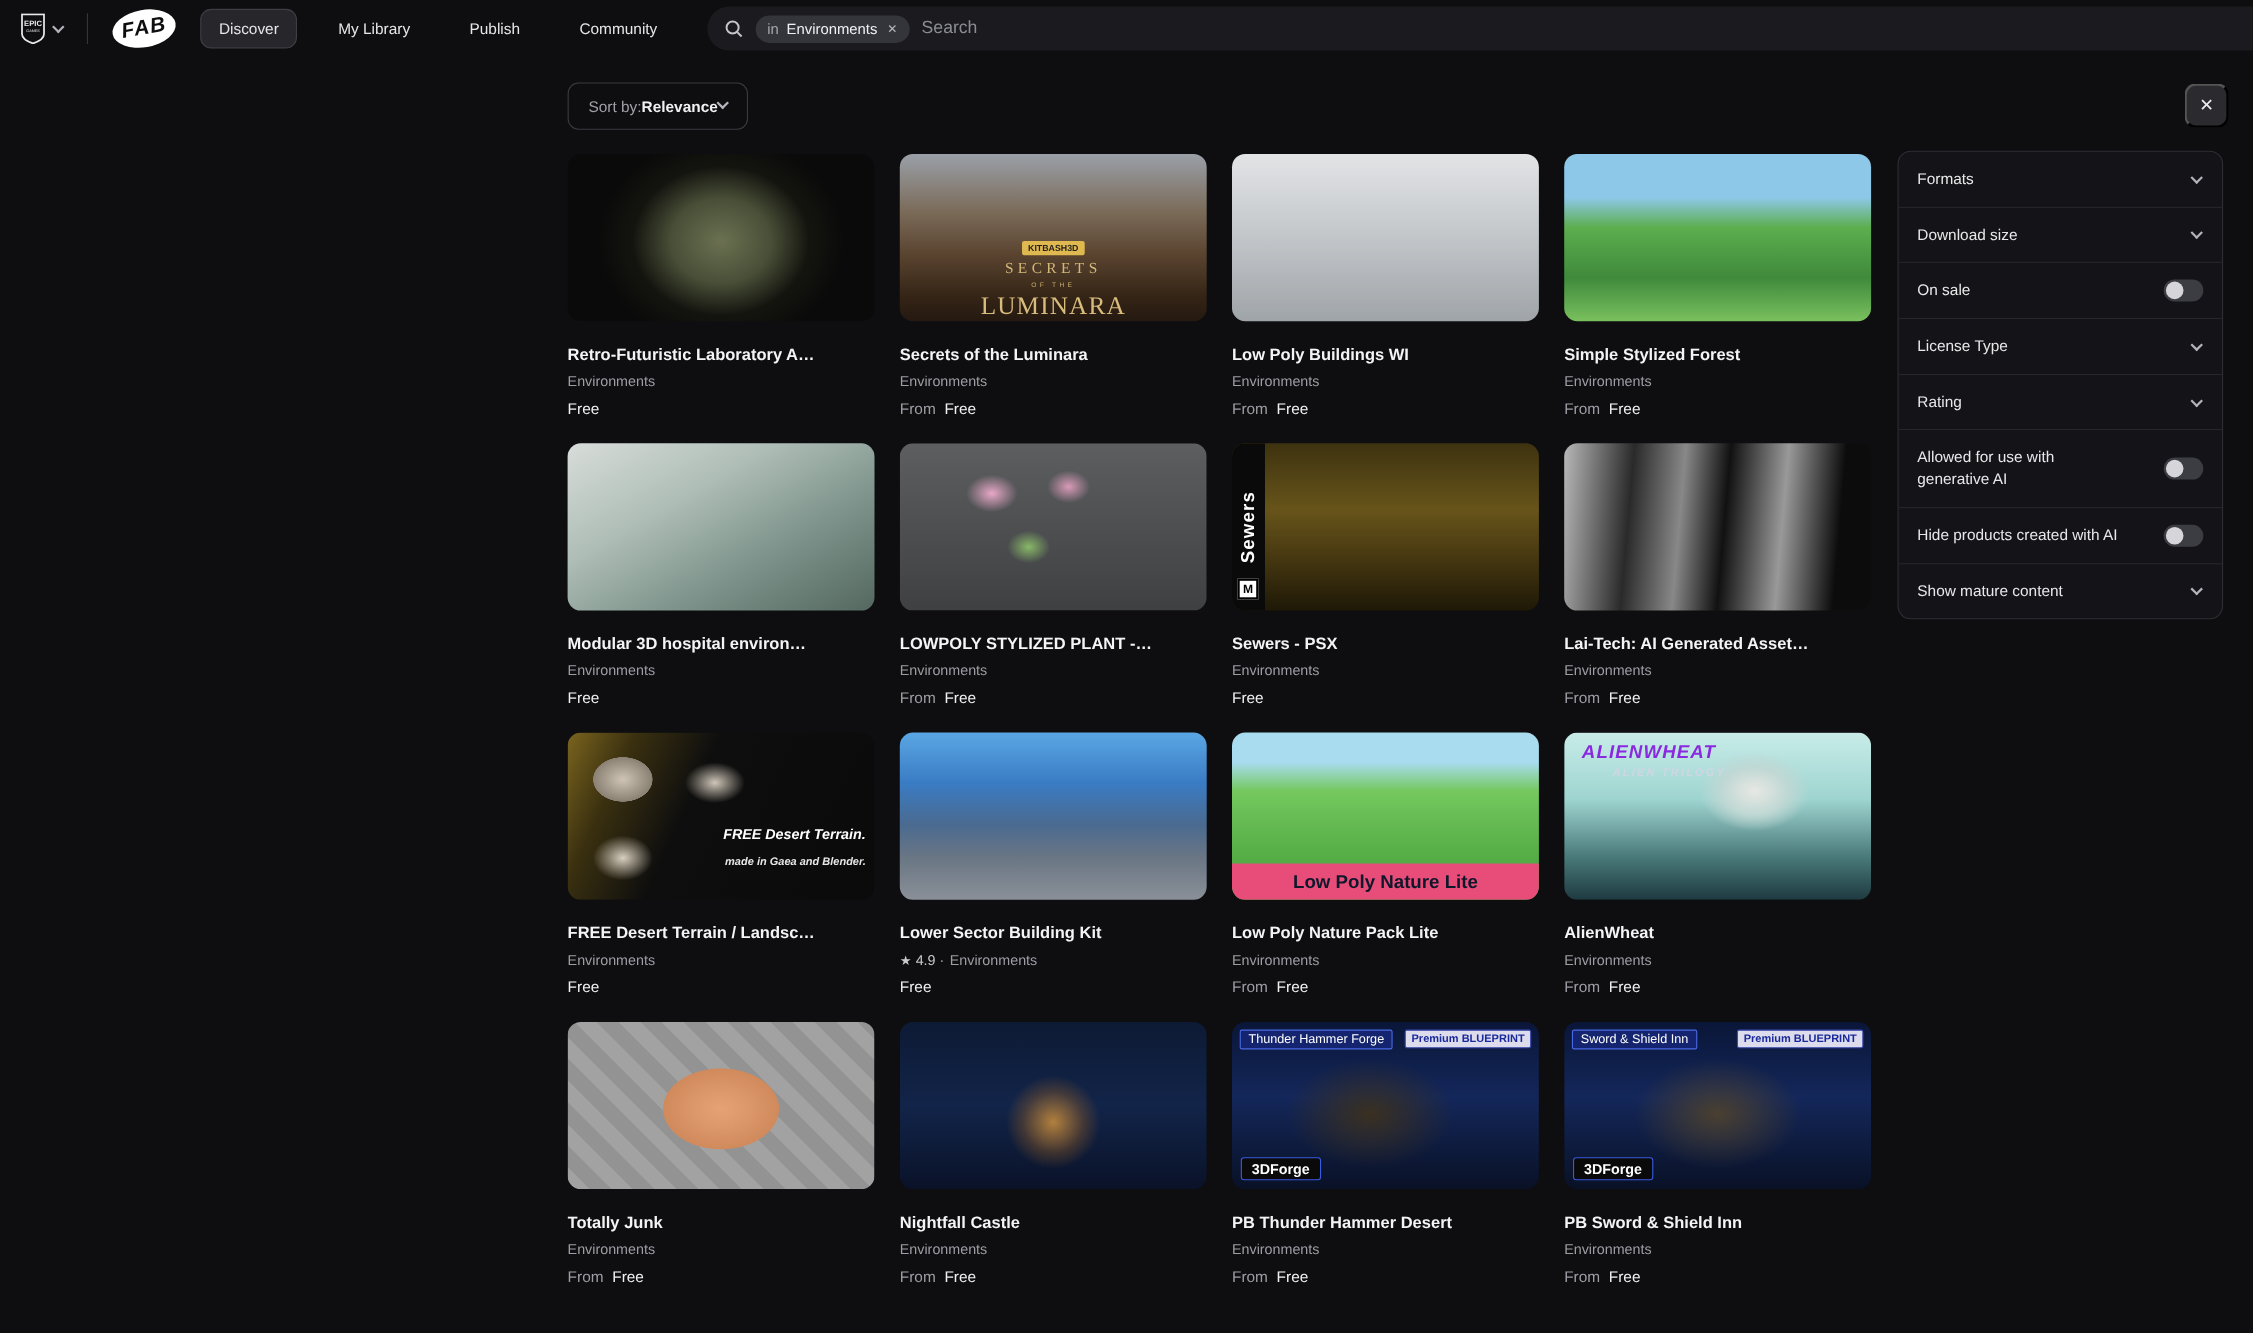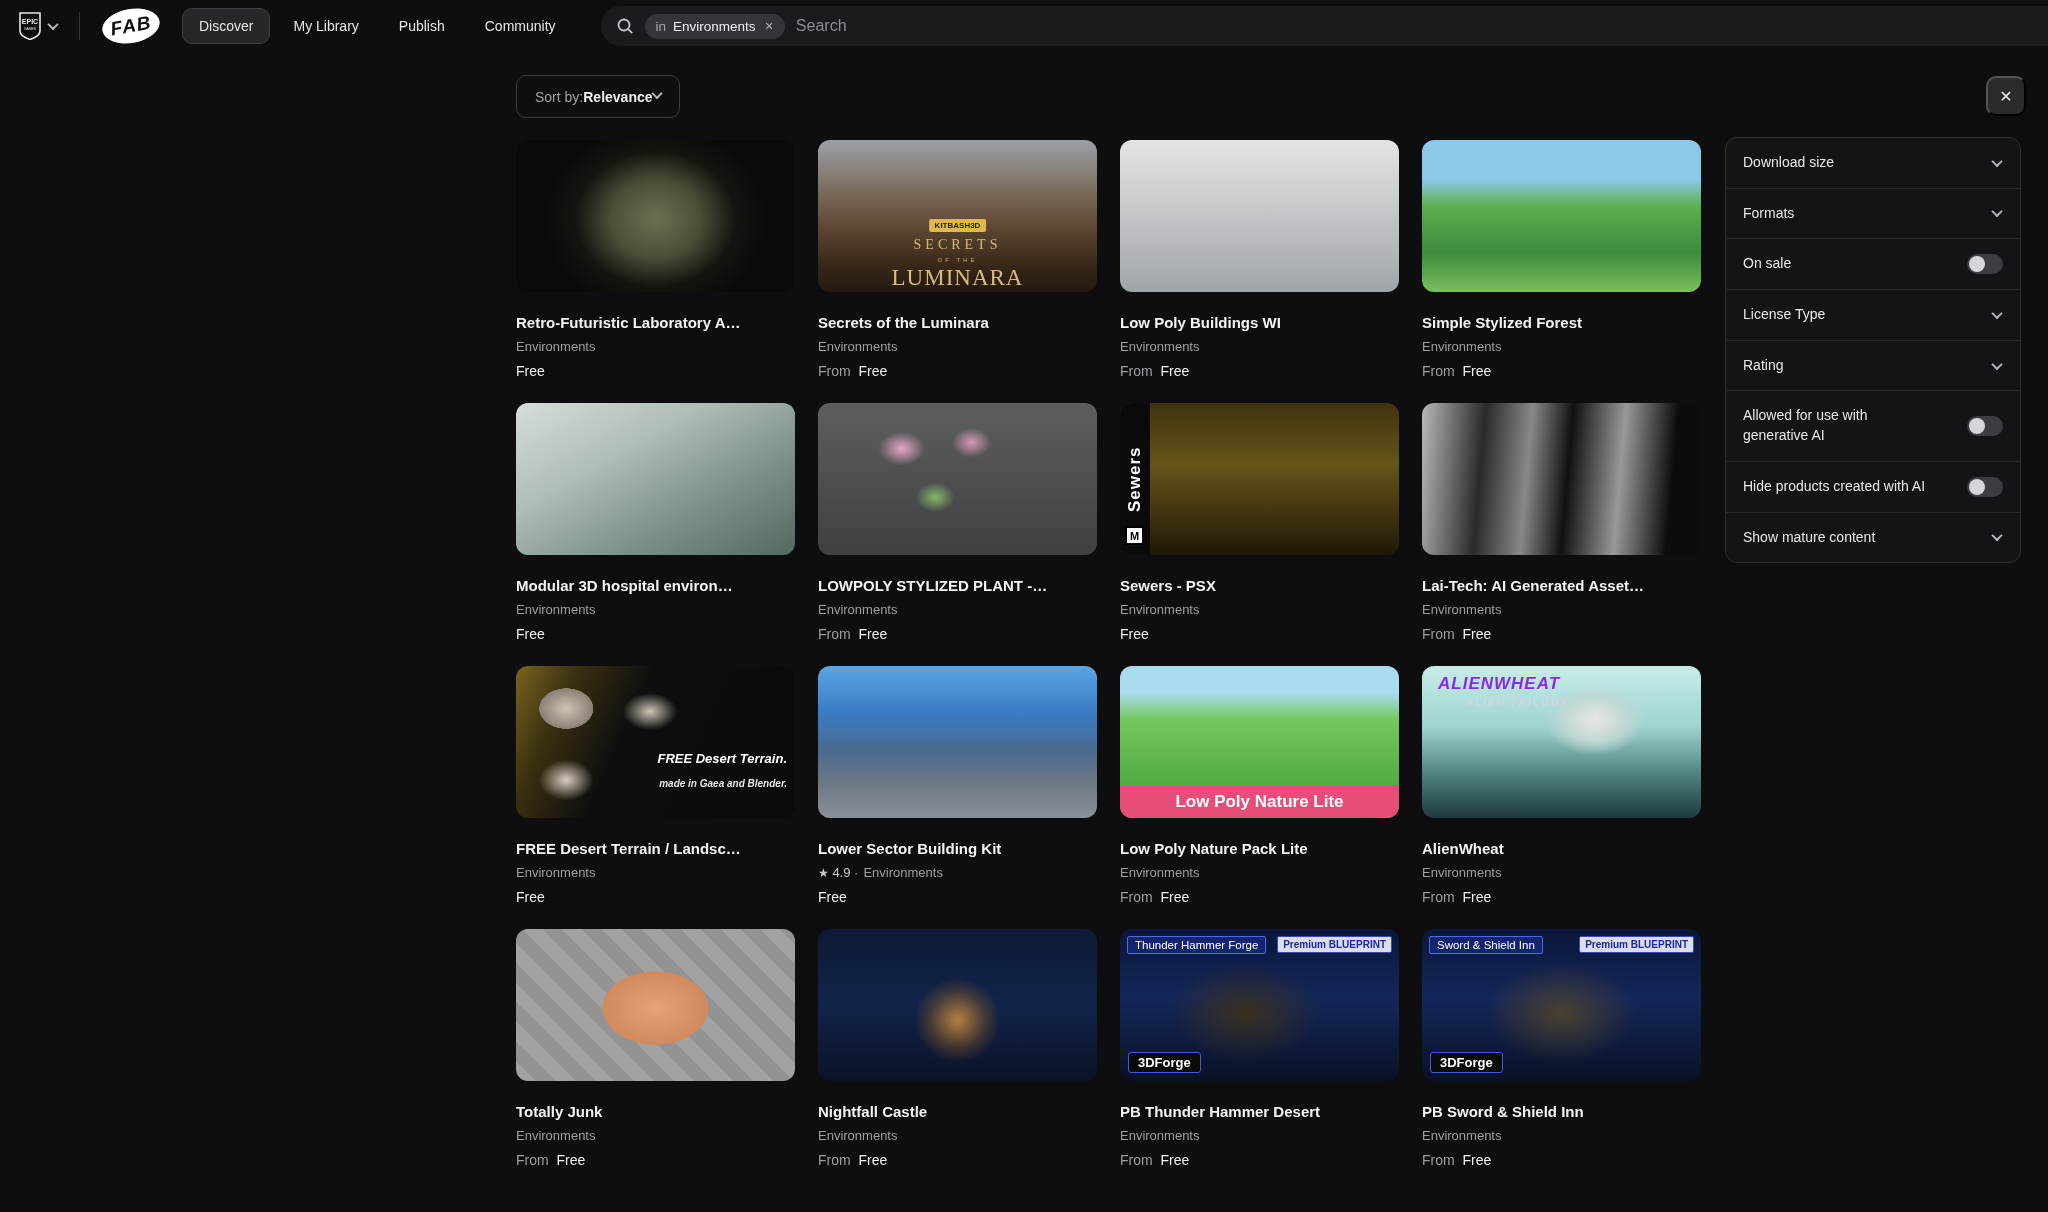--- a/index.html
+++ b/index.html
@@ -9,21 +9,21 @@
   
   .header { height:52px; display:flex; align-items:center; padding-left:18px; }
   .epic-block { display:flex; align-items:center; gap:7px; cursor:pointer; }
   .chev { display:inline-block; width:8px; height:8px; border-right:2px solid #b4b4bc;
     border-bottom:2px solid #b4b4bc; transform:rotate(45deg) translate(-1px,-1px); }
   .hdr-divider { width:1px; height:28px; background:#333338; margin:0 22px; }
   .fab-logo { width:58px; height:34px; background:#ffffff; border-radius:50%;
     transform:rotate(-10deg); display:flex; align-items:center; justify-content:center;
     color:#0e0e10; font-weight:900; font-style:italic; font-size:19px; letter-spacing:1px;
     margin-right:22px; cursor:pointer; }
-  .nav { display:flex; gap:6px; margin-right:28px;align-items:flex-end; }
+  .nav { display:flex; gap:20px; margin-right:28px;align-items:flex-end; }
   .nav-item { background:transparent; border:1px solid transparent; border-radius:10px;
     padding:9px 16px; font-size:14px; color:#e6e6ea; font-family:inherit; cursor:pointer; }
   .nav-item.active { background:#26262b; border-color:#3e3e45; }
   .search { flex:1; height:40px; background:#1b1b1f; border-radius:20px 0 0 20px;
     display:flex; align-items:center; gap:11px; padding:0 15px; }
   .search-chip { display:flex; align-items:center; gap:7px; background:#34343b;
     border-radius:15px; padding:5px 11px; font-size:13.5px; cursor:pointer; }
   .search-chip .in { color:#a6a6ae; }
   .search-chip .val { color:#f0f0f2; }
   .search-chip .x { color:#b2b2ba; font-size:11px; padding-left:2px; cursor:pointer; }
@@ -65,21 +65,21 @@
   .lum-3 { left:0; right:0; top:82%; text-align:center; color:#d8bc7c; font-size:23px;
     letter-spacing:1px; font-family:"Liberation Serif",serif; }
   .vbar-left { left:0; top:0; bottom:0; width:30px; background:#0a0a0a; color:#fff;
     font-weight:800; font-size:17px; writing-mode:vertical-rl; transform:rotate(180deg);
     display:flex; align-items:center; justify-content:center; letter-spacing:1px; }
   .sewers-m { left:5px; bottom:10px; width:19px; height:19px; background:#fff; color:#000;
     border:2px solid #000; font-weight:900; font-size:11px; display:flex; align-items:center;
     justify-content:center; z-index:2; }
   .desert-1 { right:8px; top:56%; color:#fff; font-weight:800; font-style:italic; font-size:13px; }
   .desert-2 { right:8px; top:74%; color:#e6e6e6; font-weight:700; font-style:italic; font-size:10px; }
-  .banner-bottom { left:0; right:0; bottom:0; height:33px; background:#e84d7a; color:#ffffff;
+  .banner-bottom { left:0; right:0; bottom:0; height:33px; background:#e84d7a; color:#0f172a;
     font-weight:700; font-size:17px; display:flex; align-items:center; justify-content:center;text-align:center; }
   .alien-1 { left:16px; top:8px; color:#8a2ae0; font-weight:800; font-style:italic;
     font-size:17px; letter-spacing:1px; }
   .alien-2 { left:44px; top:31px; color:#cfd6e4; font-weight:700; font-style:italic;
     font-size:10px; letter-spacing:2px; }
   .chip-tl { top:7px; left:7px; background:#14246e; color:#fff; font-size:11.5px;
     padding:2px 7px; border:1px solid #4a6ae8; border-radius:2px; }
   .chip-tr { top:7px; right:7px; background:#dcdcec; color:#1a2a9a; font-size:10px;
     font-weight:700; padding:2px 5px; border:1px solid #3a4ab0; border-radius:2px; }
   .chip-bl { bottom:8px; left:8px; background:#0a0a0a; color:#fff; font-size:13px;
@@ -359,26 +359,26 @@
     </div>
     <div class="price">
       <span class="pfx">From</span>
       <span class="pval">Free</span>
     </div>
   </div>
   </div>
 
 <aside class="filters">
     <div class="frow">
+    <div class="flabel">Formats</div>
+    <span class="chev"></span>
+
+  </div>
+    <div class="frow">
     <div class="flabel">Download size</div>
-    <span class="chev"></span>
-
-  </div>
-    <div class="frow">
-    <div class="flabel">Formats</div>
     <span class="chev"></span>
 
   </div>
     <div class="frow">
     <div class="flabel">On sale</div>
 
     <div class="toggle">
         <span class="knob"></span>
       </div>
   </div>

